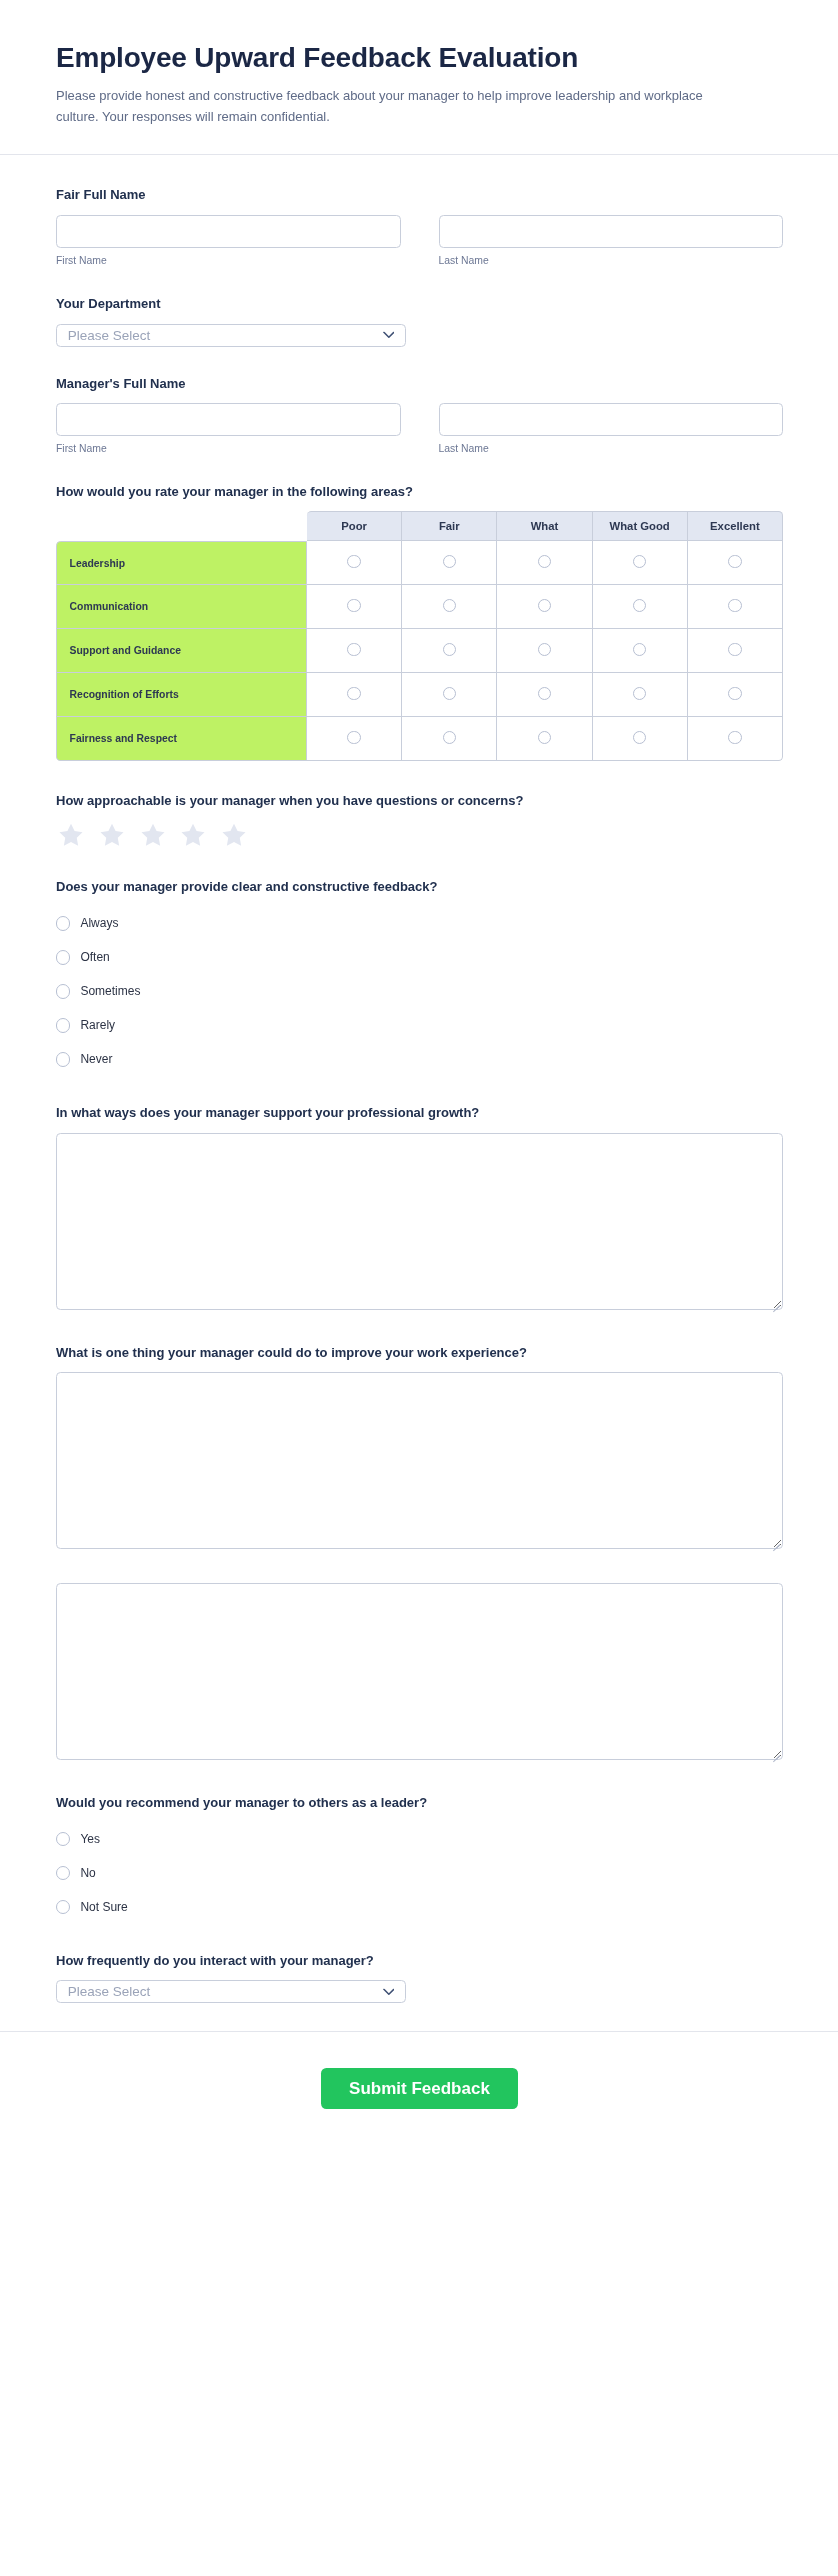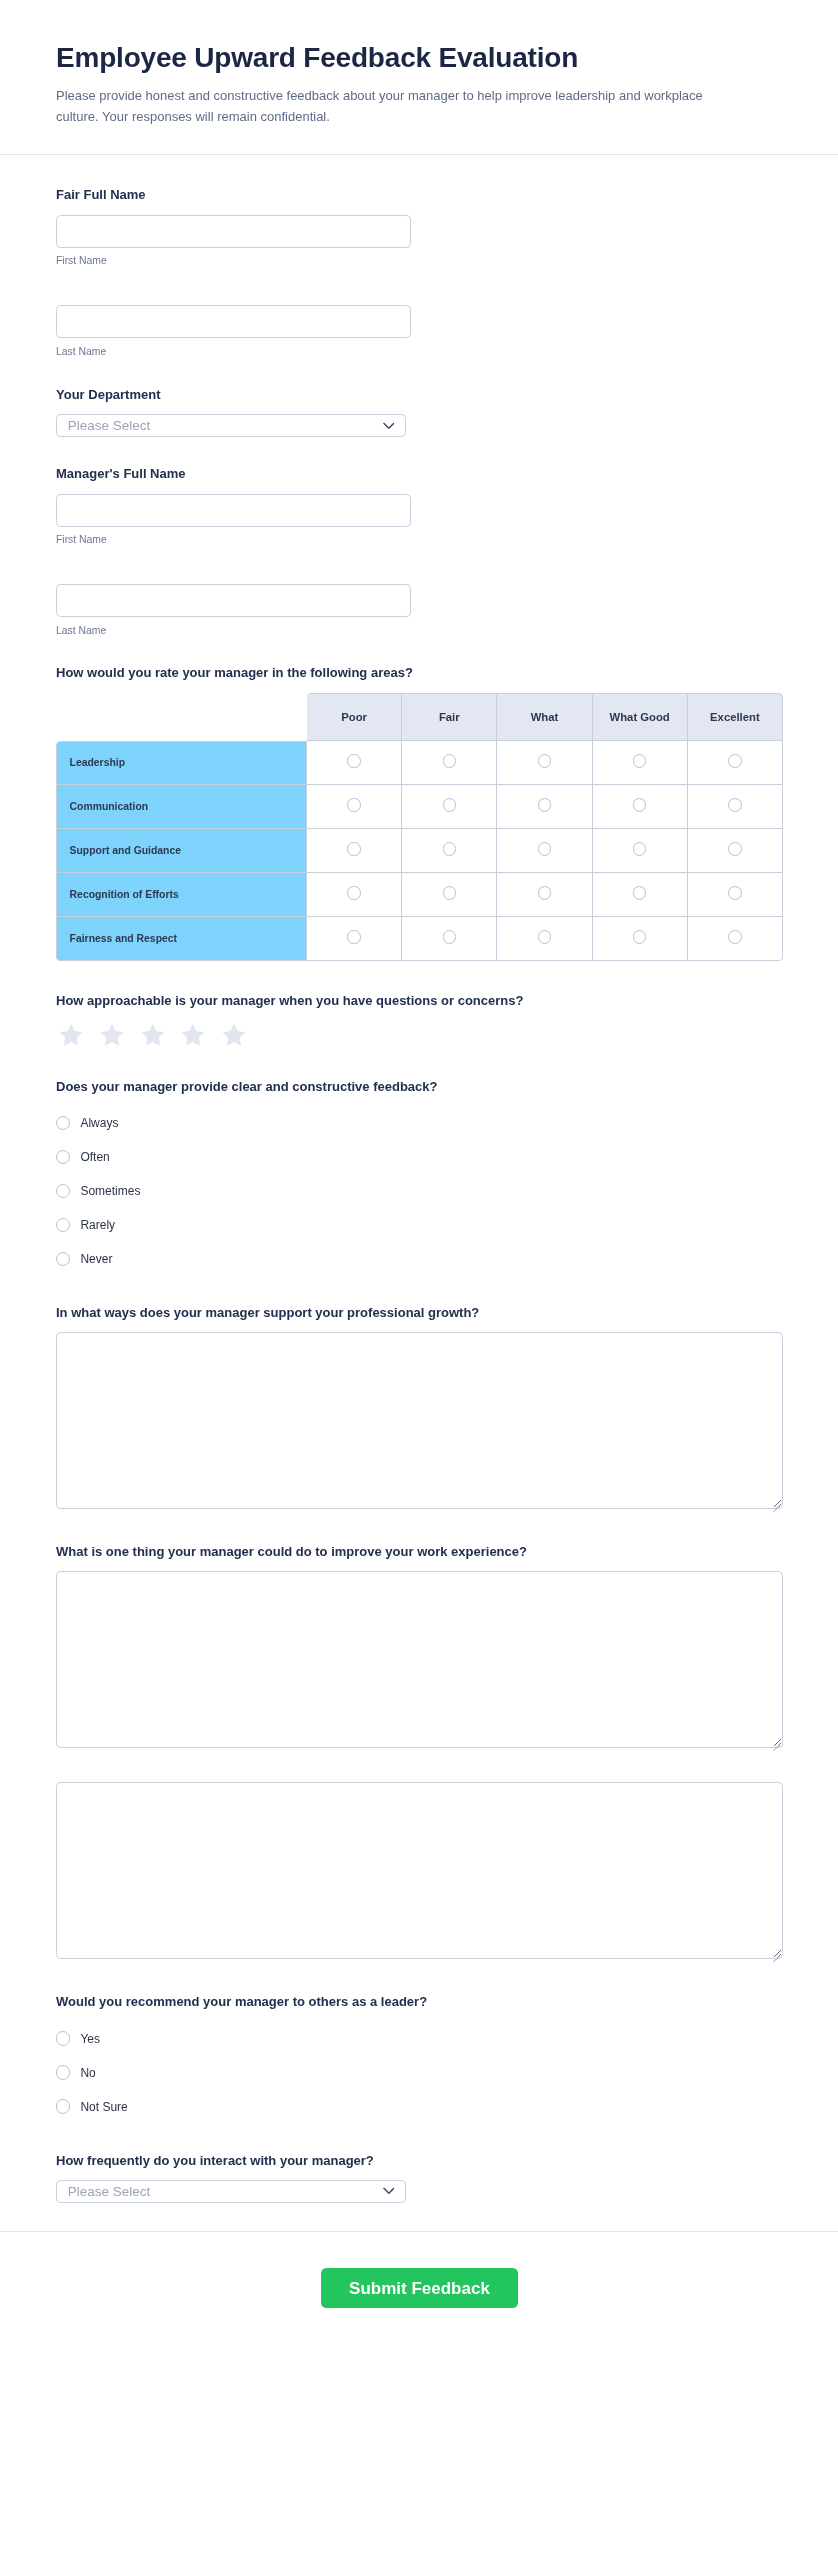--- a/index.html
+++ b/index.html
@@ -44,21 +44,21 @@
   .field-label {
     display: block;
     font-size: 13px;
     font-weight: bold;
     color: #21304e;
     margin-bottom: 10px;
     line-height: 1.4;
   }
 
   
-  .name-row { display: flex; gap: 38px; flex-direction: column; }
+  .name-row { display: flex; gap: 38px; }
   .name-col { width: 355px; }
   .sub-label {
     display: block;
     font-size: 10.4px;
     color: #6c7794;
     margin-top: 6.3px;
     line-height: 1.3;
   }
 
   .text-input {
@@ -119,30 +119,30 @@
     border: none;
     padding: 0;
   }
   table.matrix th.opt {
     background: #e2e7f2;
     border: 0.9px solid #c8cedb;
     border-left: none;
     font-size: 11.3px;
     font-weight: bold;
     color: #2d3852;
-    height: 48px;
+    height: 30px;
     text-align: center;
     padding: 0 3.6px;
   }
   table.matrix th.opt:first-of-type { border-left: 0.9px solid #c8cedb; }
   table.matrix th.opt.first-col { border-top-left-radius: 4.5px; }
   table.matrix th.opt.last-col { border-top-right-radius: 4.5px; }
 
   table.matrix td.rowlabel {
-    background: #7dd3fc;
+    background: #bef264;
     border: 0.9px solid #c8cedb;
     border-top: none;
     font-size: 10.4px;
     font-weight: bold;
     color: #2d3852;
     height: 44px;
     padding: 0 12.6px;
     text-align: left;
   }
   table.matrix tr:first-child td.rowlabel { border-top: 0.9px solid #c8cedb; }

